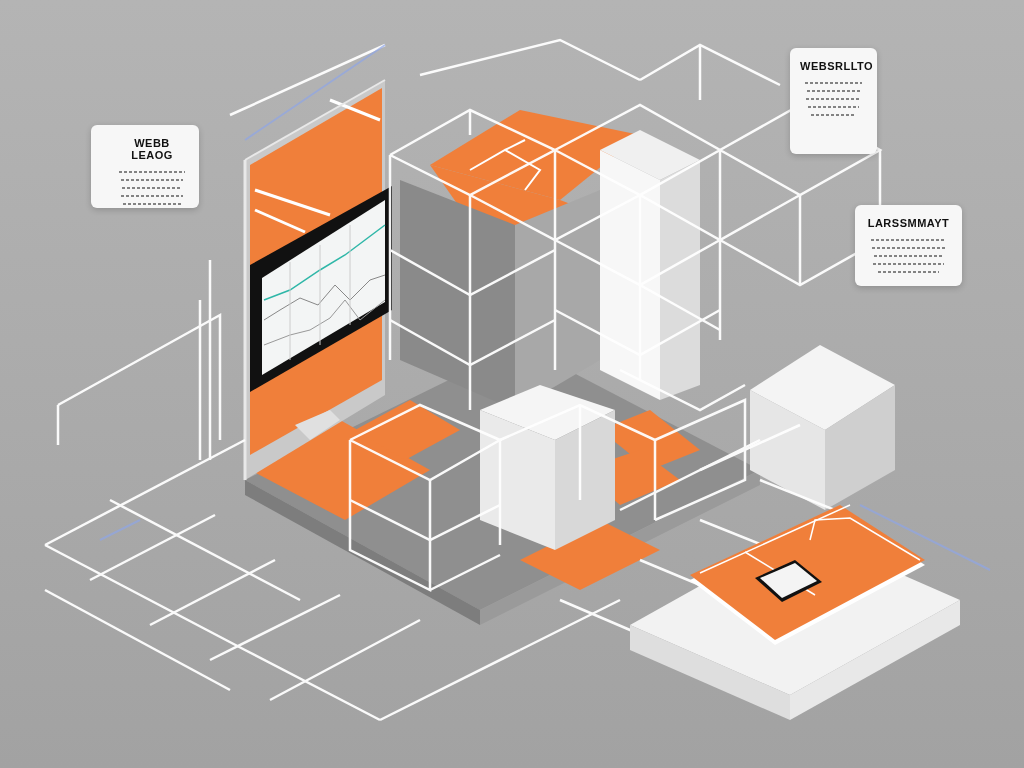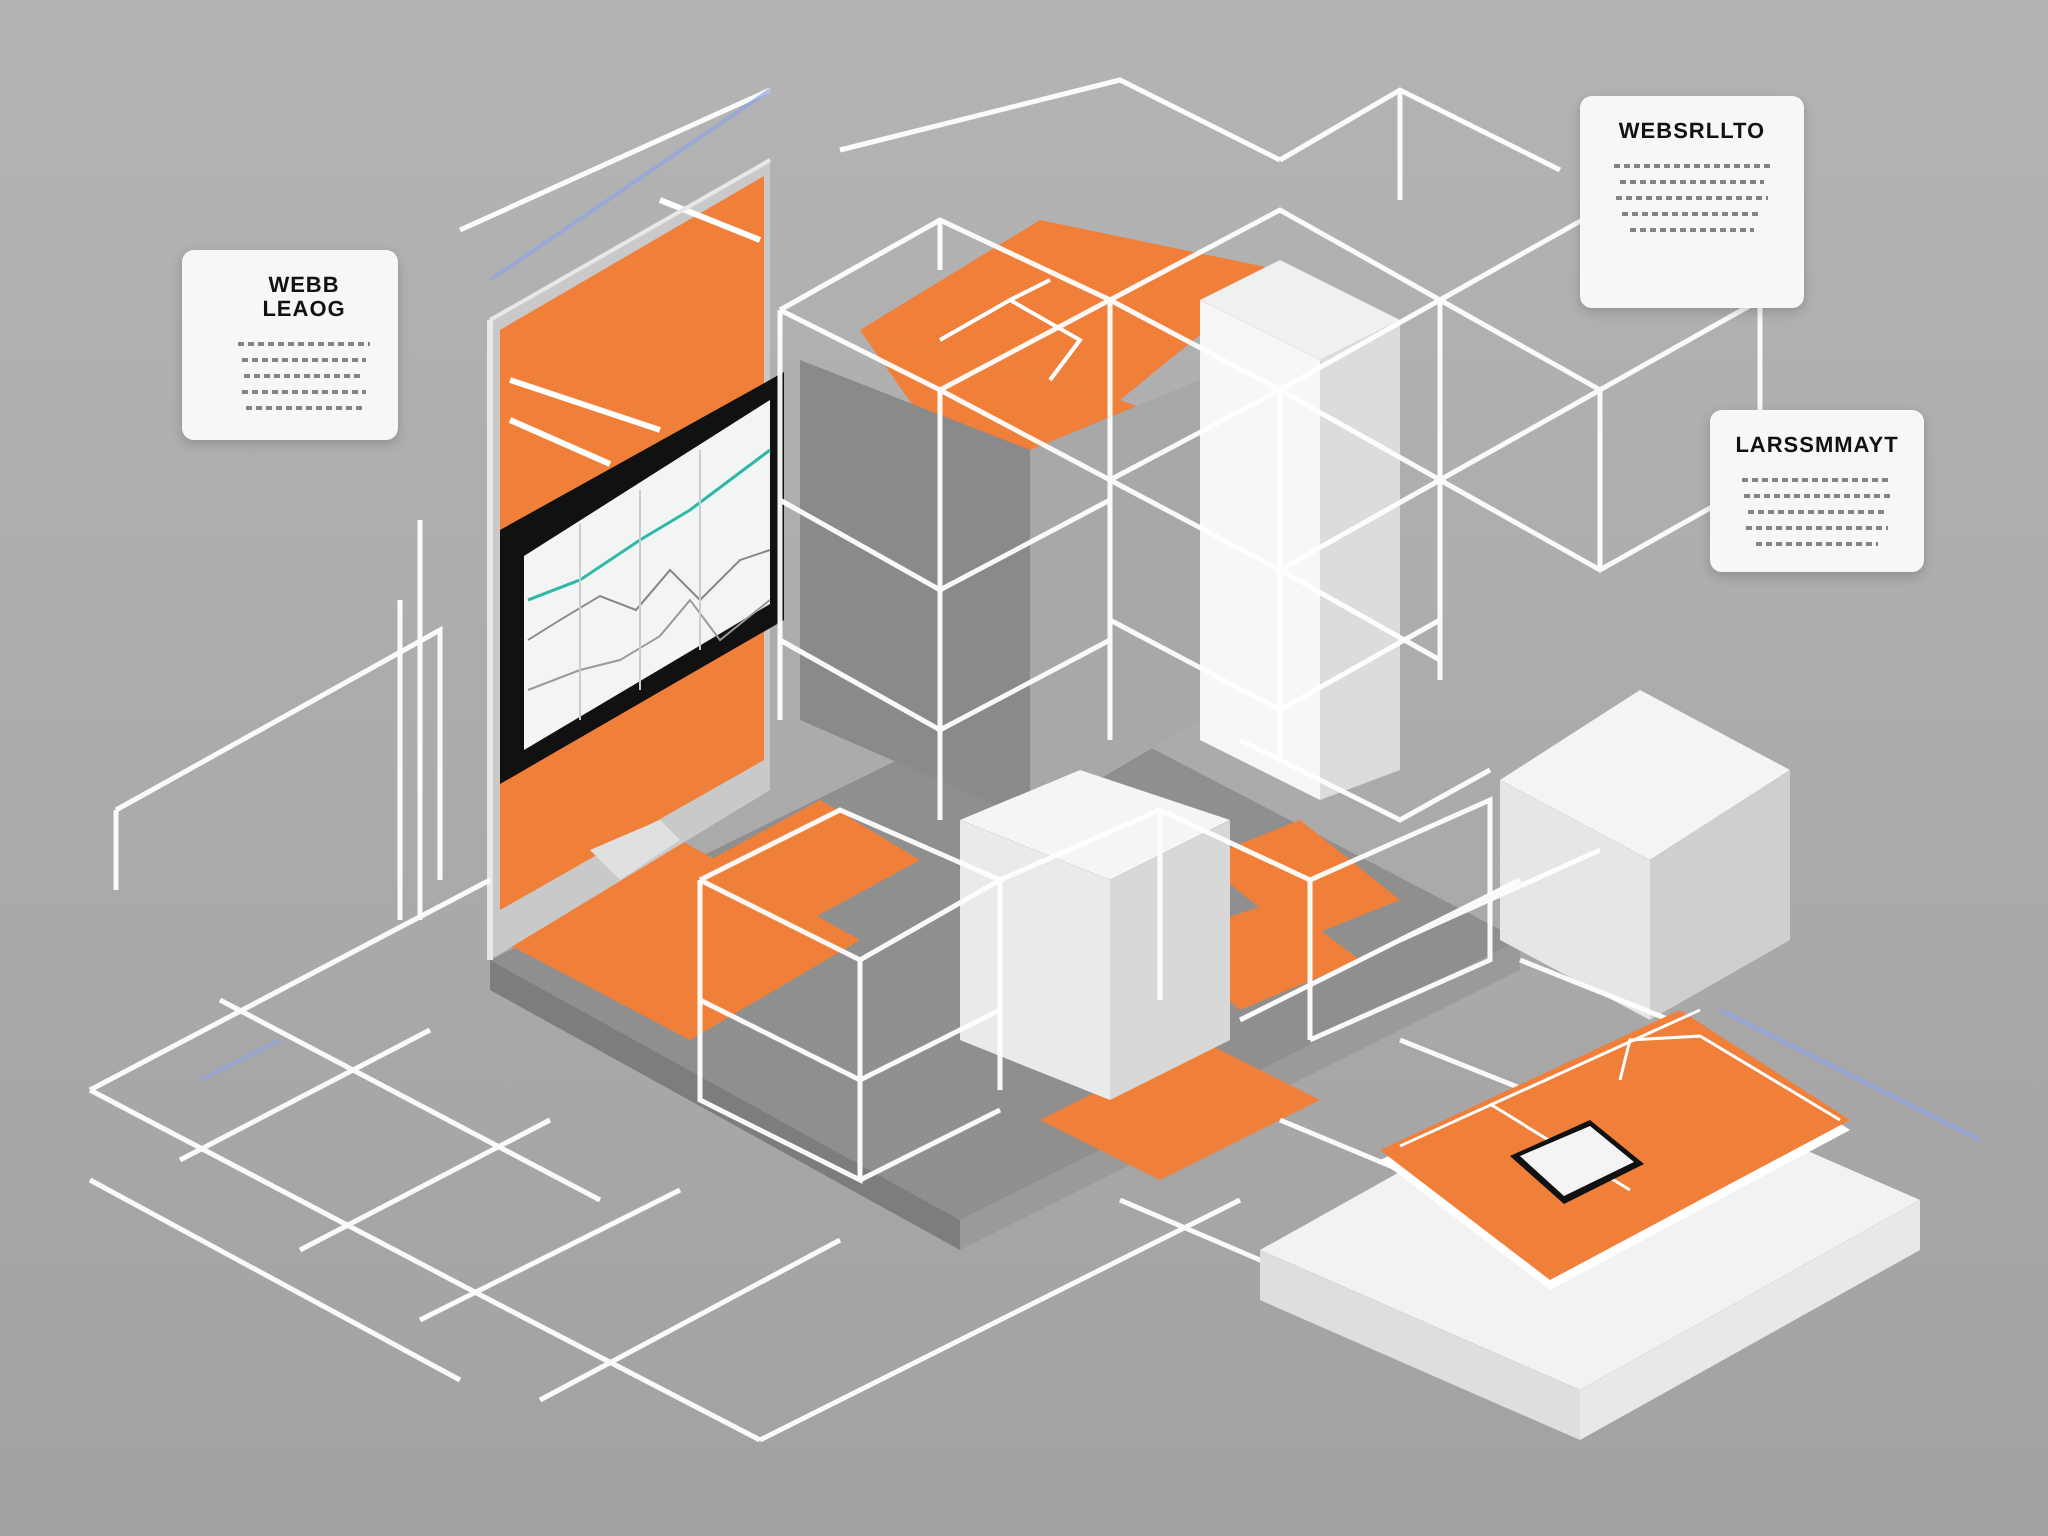--- a/index.html
+++ b/index.html
@@ -197,30 +197,30 @@
     <polyline points="700,573 850,505" stroke="#fff" stroke-width="1.5" fill="none"></polyline>
     <polyline points="745,552 815,595" stroke="#fff" stroke-width="1.5" fill="none"></polyline>
     <polyline points="810,540 815,520 850,518 920,560" stroke="#fff" stroke-width="1.5" fill="none"></polyline>
     <g>
       <polygon points="755,578 795,560 822,582 782,602" fill="#111"></polygon>
       <polygon points="760,578 795,563 817,581 782,598" fill="#f4f4f4"></polygon>
     </g>
   </g>
 </svg>
 
-<div class="card" style="left:91px; top:125px; width:108px; height:95px;padding-left:24px;">
+<div class="card" style="left:91px; top:125px; width:108px; height:83px;padding-left:24px;">
   <div class="card-title">WEBB LEAOG</div>
   <div class="card-line" style="width:88%"></div>
   <div class="card-line" style="width:85%"></div>
   <div class="card-line" style="width:80%"></div>
   <div class="card-line" style="width:84%"></div>
   <div class="card-line" style="width:78%"></div>
 </div>
 
-<div class="card" style="left:790px; top:48px; width:112px; height:106px;">
+<div class="card" style="left:790px; top:48px; width:87px; height:106px;">
   <div class="card-title">WEBSRLLTO</div>
   <div class="card-line" style="width:84%"></div>
   <div class="card-line" style="width:78%"></div>
   <div class="card-line" style="width:82%"></div>
   <div class="card-line" style="width:76%"></div>
   <div class="card-line" style="width:68%"></div>
 </div>
 
 <div class="card" style="left:855px; top:205px; width:107px; height:81px;">
   <div class="card-title">LARSSMMAYT</div>

